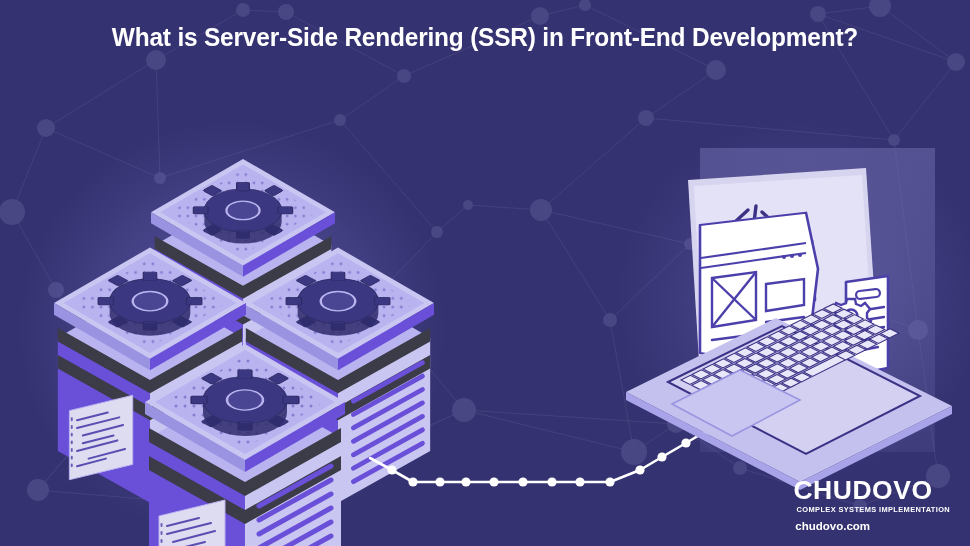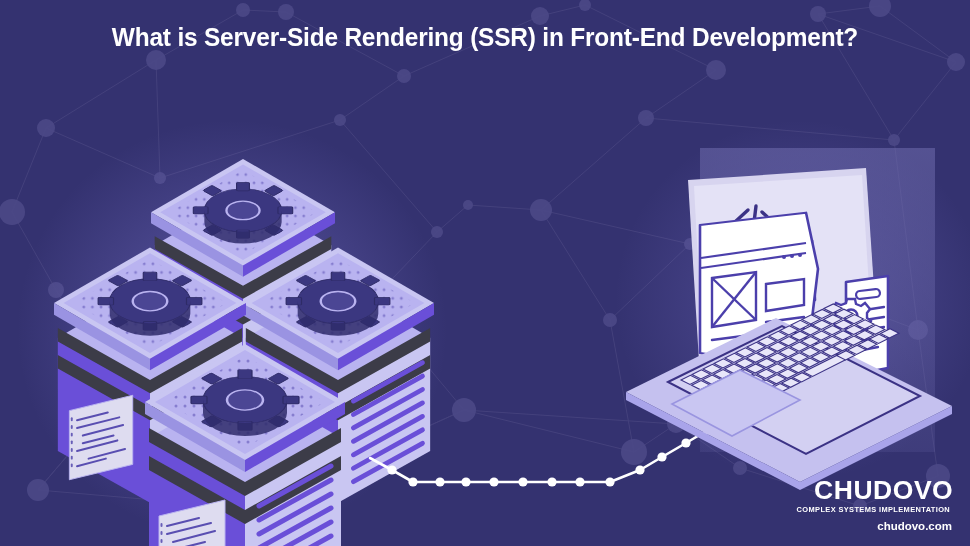--- a/index.html
+++ b/index.html
@@ -39,21 +39,21 @@
     letter-spacing: -0.2px;
     white-space: nowrap;
     transform: scaleX(0.94);
     transform-origin: center;
   }
   #brand {
     position: absolute;
     right: 18px;
     bottom: 14px;
     z-index: 45;
-    text-align: right;
+    text-align: left;
     line-height: 1;
   }
   #brand-name {
     display: block;
     color: #ffffff;
     font-family: "Liberation Sans Narrow", "Liberation Sans", sans-serif;
     font-size: 26px;
     font-weight: bold;
     letter-spacing: 0.5px;
     transform: scaleX(1.02);

